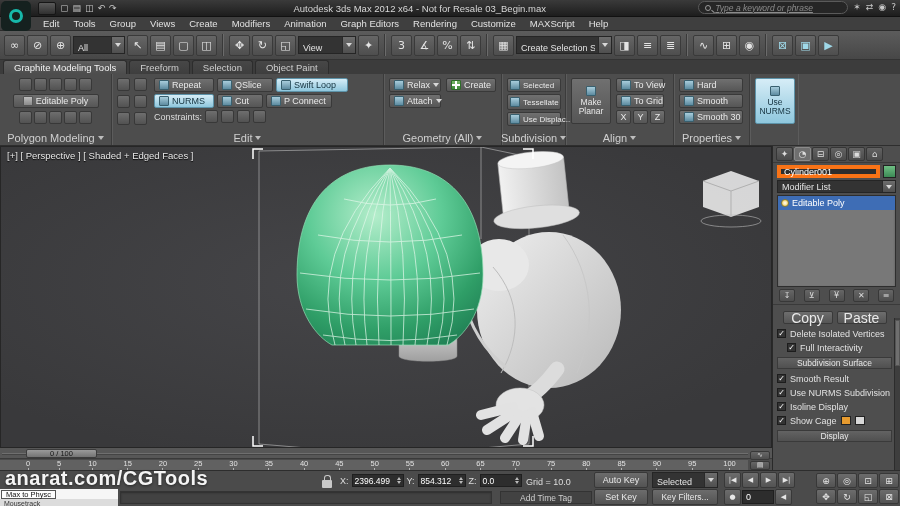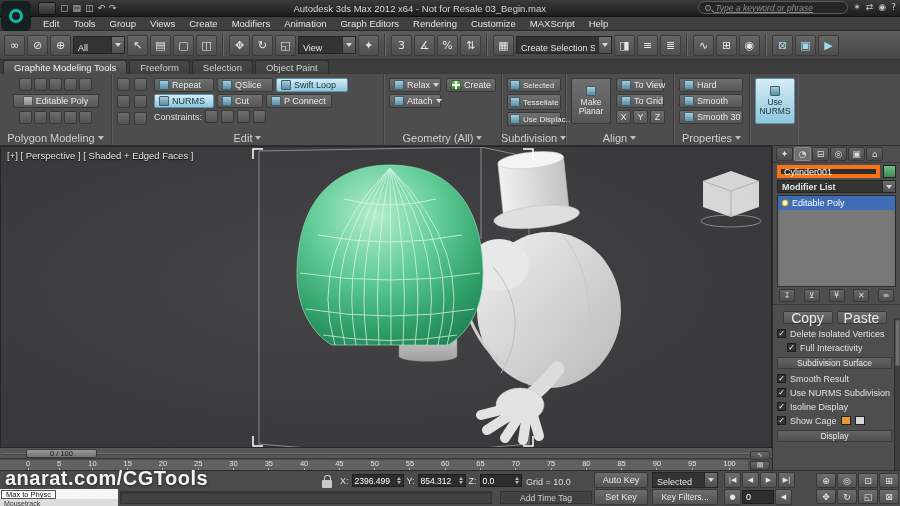--- a/index.html
+++ b/index.html
@@ -85,21 +85,21 @@
             border-left:1px solid #292929;color:#e2e2e2;font-size:9px;}
   .cp-tabs{height:17px;display:flex;align-items:center;gap:1px;padding:1px 8px 1px 3px;border-bottom:1px solid #3a3a3a;}
   .cptab{width:17px;height:14px;display:flex;align-items:center;justify-content:center;
          font-family:"DejaVu Sans",sans-serif;font-size:9px;color:#ddd;
          background:linear-gradient(#626262,#4b4b4b);border:1px solid #363636;border-radius:2px;}
   .cptab.active{background:#6f6f6f;border-color:#8a8a8a;}
   .cp-name{display:flex;align-items:center;gap:3px;padding:2px 4px;}
   .namefield{flex:1;height:13px;background:#2d2d2d;border:4px solid #f97316;color:#fff;
              display:flex;align-items:center;padding:0 3px;font-size:9px;}
   .swatch{width:13px;height:13px;background:linear-gradient(#6fbf84,#3c8a55);border:1px solid #222;}
-  .cp-modlist{margin:0 4px 2px 4px;font-weight:bold;}
+  .cp-modlist{margin:0 4px 2px 4px;}
   .stackbox{margin:0 4px;height:92px;background:#787878;border:1px solid #2e2e2e;box-shadow:inset 0 1px 2px #555;}
   .stackrow{height:14px;display:flex;align-items:center;gap:3px;padding:0 3px;background:#3e6db5;color:#fff;}
   .bulb{width:8px;height:8px;border-radius:50%;background:radial-gradient(#fff,#f3d56b 70%,#caa23c);border:1px solid #8a7a30;}
   .stackbtns{display:flex;justify-content:space-between;padding:2px 6px;border-bottom:1px solid #3a3a3a;}
   .sbtn{width:16px;height:13px;display:flex;align-items:center;justify-content:center;
         font-family:"DejaVu Sans",sans-serif;font-size:8px;color:#ddd;
         background:linear-gradient(#666,#4e4e4e);border:1px solid #383838;border-radius:2px;}
   .roll{padding:3px 8px 0 4px;}
   .rollbtns{display:flex;gap:4px;justify-content:center;margin:3px 0;}
   .pbtn{width:50px;height:13px;display:flex;align-items:center;justify-content:center;

